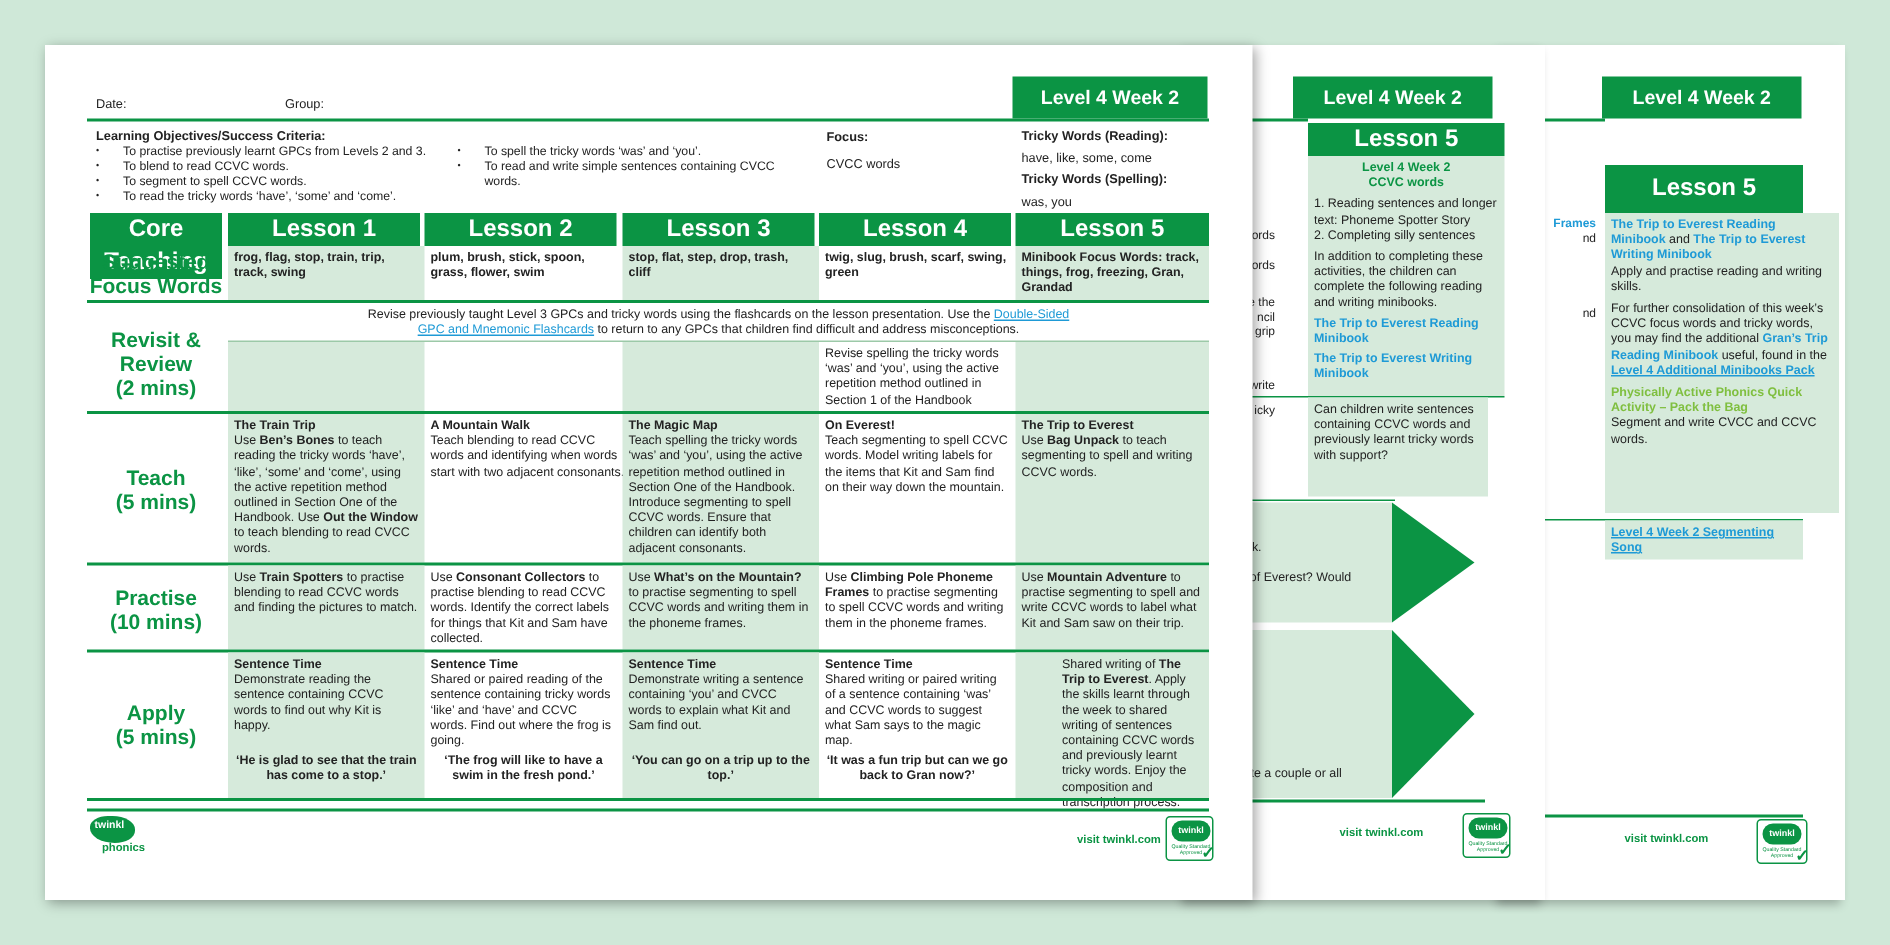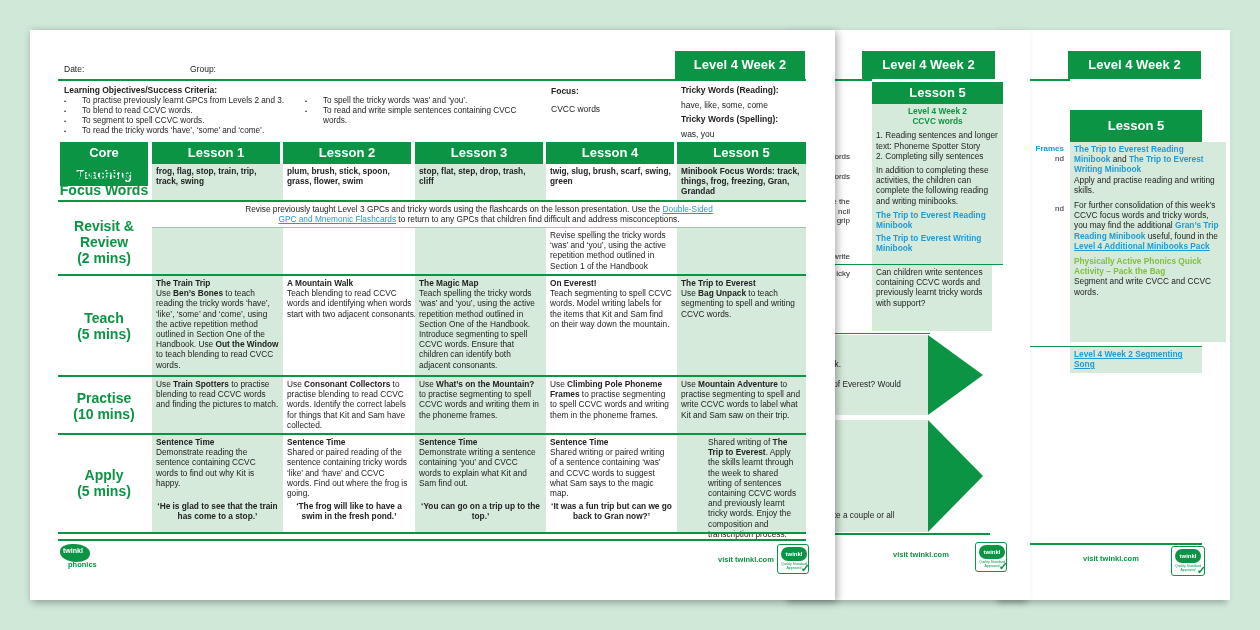--- a/index.html
+++ b/index.html
@@ -7,21 +7,21 @@
   body { background: #cfe8d8; font-family: "Liberation Sans", sans-serif; position: relative; }
 
   .page { position: absolute; background: #ffffff; box-shadow: -3px 3px 6px rgba(0,0,0,0.25); overflow: hidden; }
   .page-back { left: 1000px; top: 30px; width: 230px; height: 570px; }
   .page-mid { left: 790px; top: 30px; width: 240px; height: 570px; }
   .page-front { left: 30px; top: 30px; width: 805px; height: 570px; box-shadow: 2px 2px 8px rgba(0,0,0,0.35); }
 
   .green { color: #0b9444; }
   .week-tab { position: absolute; background: #0b9444; color: #fff; font-weight: bold; font-size: 13px; text-align: center; line-height: 28px; }
   .rule { position: absolute; height: 2px; background: #0b9444; }
-  .lesson-head { position: absolute; background: #0b9444; color: #fff; font-weight: bold; font-size: 13px; text-align: center; line-height: 22px; }
+  .lesson-head { position: absolute; background: #0b9444; color: #fff; font-weight: bold; font-size: 16px; text-align: center; line-height: 22px; }
   .cell { position: absolute; font-size: 8.3px; line-height: 10.2px; color: #222; padding: 2px 4px; }
   .tint { background: #d6eadb; }
   .link { color: #1e9ad6; font-weight: bold; text-decoration: underline; }
   .linkb { color: #1e9ad6; font-weight: bold; }
   .bold { font-weight: bold; }
   .lime { color: #7fbf3f; font-weight: bold; }
 
   
   .hdr-text { position: absolute; font-size: 8.5px; color: #222; }
   .obj-title { position: absolute; left: 34px; top: 55px; font-size: 8.5px; font-weight: bold; color: #222; }

